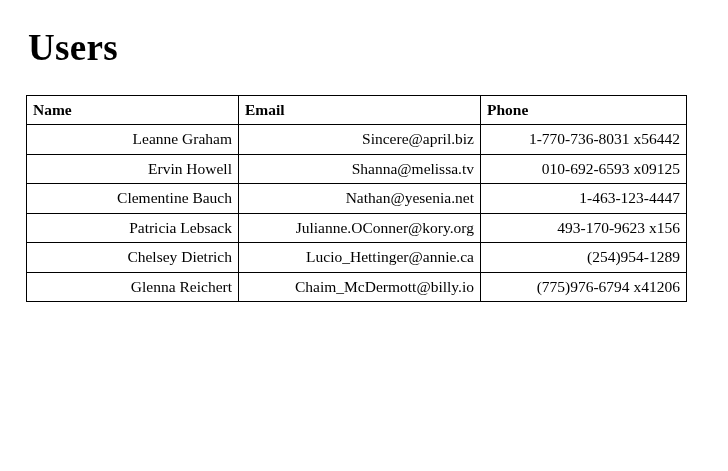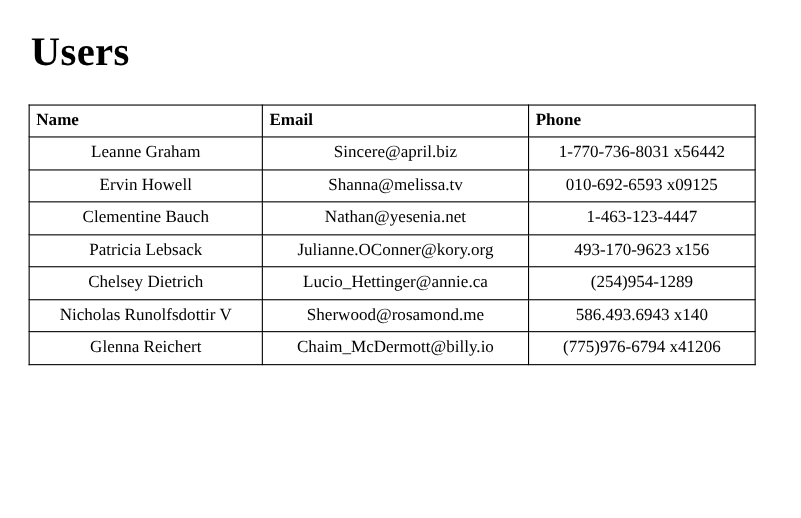--- a/index.html
+++ b/index.html
@@ -38,21 +38,21 @@
     font-weight: normal;
     line-height: 1.45;
     white-space: nowrap;
     overflow: hidden;
   }
   table.users-table th {
     text-align: left;
     font-weight: bold;
   }
   table.users-table td {
-    text-align: center;
+    text-align: right;
   }
   col.c-name { width: 212px; }
   col.c-email { width: 242px; }
   col.c-phone { width: 206px; }
 </style>
 </head>
 <body>
 
 <div class="page">
   <h1 class="page-title">Users</h1>
@@ -90,24 +90,19 @@
         <td>Patricia Lebsack</td>
         <td>Julianne.OConner@kory.org</td>
         <td>493-170-9623 x156</td>
       </tr>
       <tr>
         <td>Chelsey Dietrich</td>
         <td>Lucio_Hettinger@annie.ca</td>
         <td>(254)954-1289</td>
       </tr>
       <tr>
-        <td>Nicholas Runolfsdottir V</td>
-        <td>Sherwood@rosamond.me</td>
-        <td>586.493.6943 x140</td>
-      </tr>
-      <tr>
         <td>Glenna Reichert</td>
         <td>Chaim_McDermott@billy.io</td>
         <td>(775)976-6794 x41206</td>
       </tr>
     </tbody>
   </table>
 </div>
 
 </body></html>

